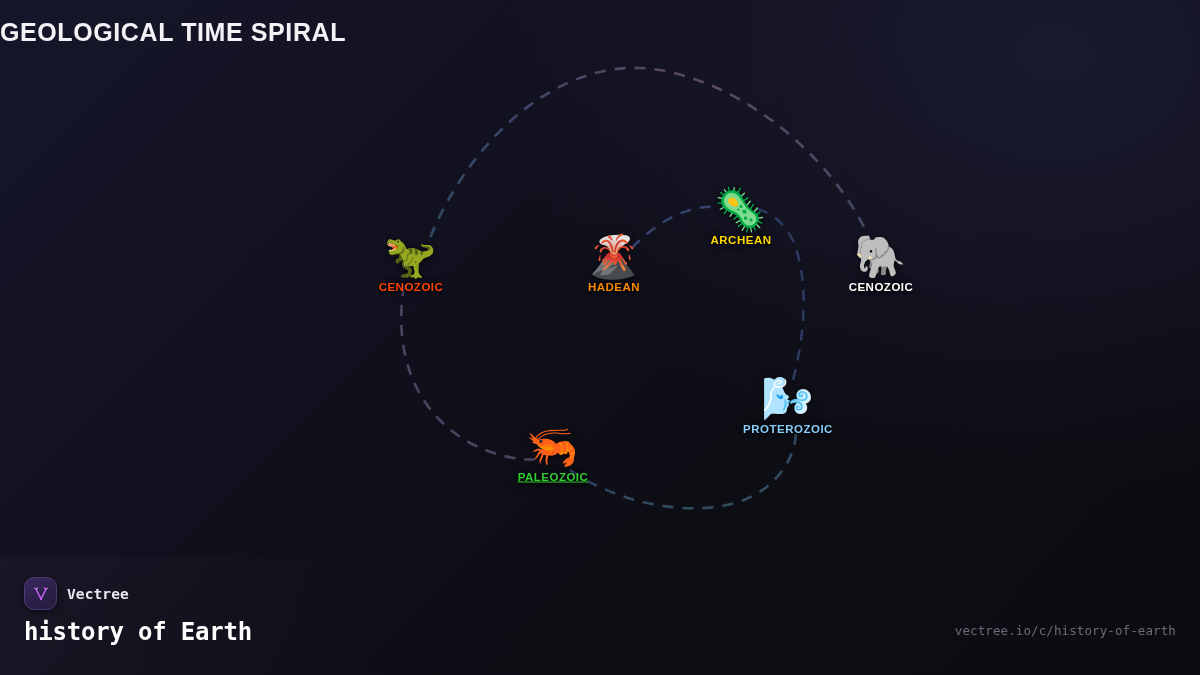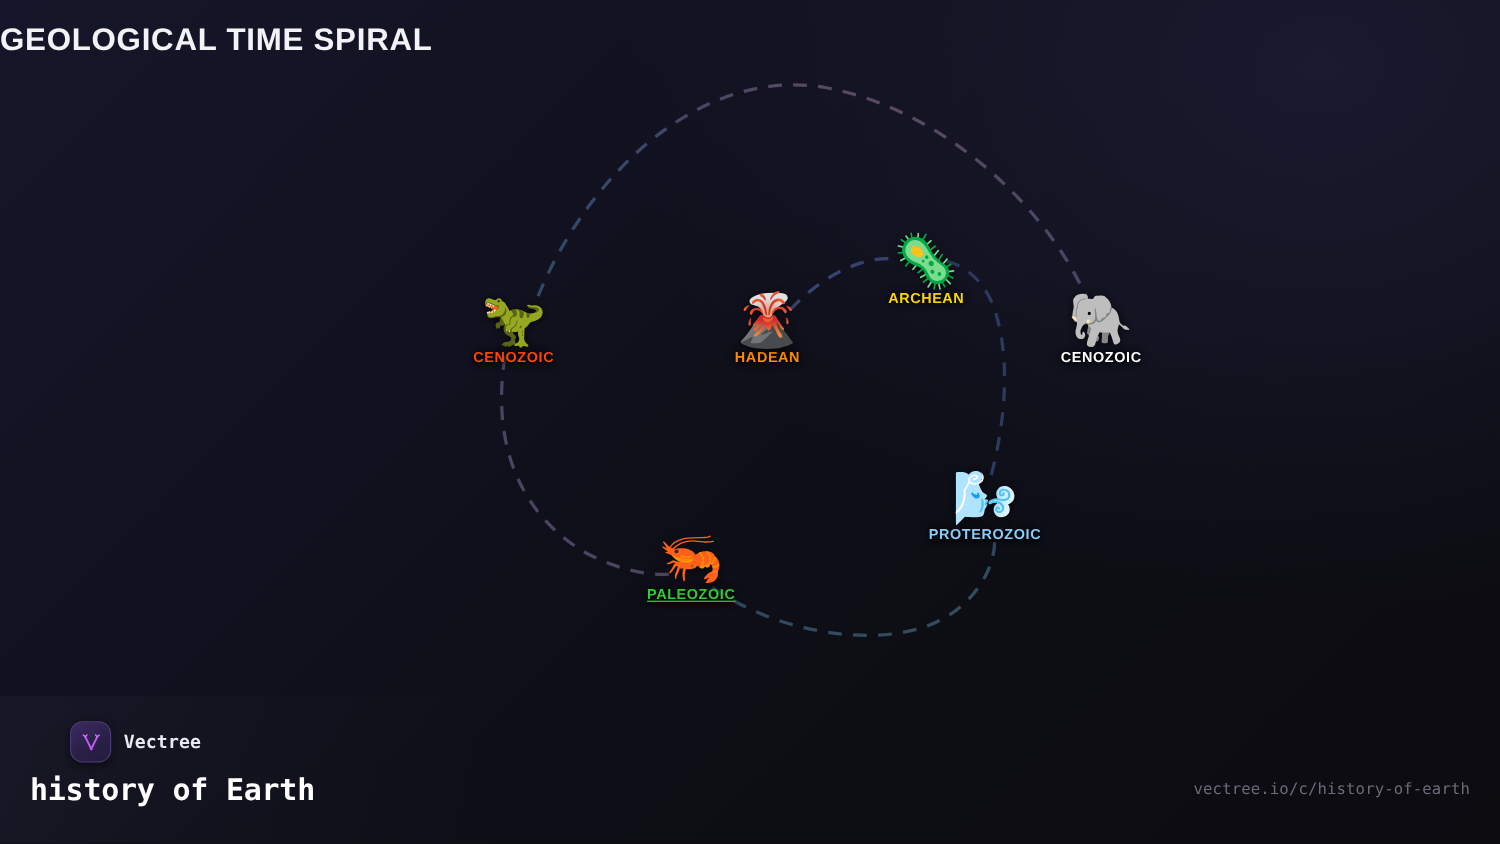--- a/index.html
+++ b/index.html
@@ -34,21 +34,21 @@
     display:block; margin-top:1px;
     font-size:11.5px; font-weight:bold; letter-spacing:.5px;
     text-shadow:0 1px 3px rgba(0,0,0,.9), 0 0 7px rgba(0,0,0,.75);
     white-space:nowrap;
   }
   #footer-panel {
     position:absolute; left:0; bottom:0; width:400px; height:118px;
     background:linear-gradient(100deg, rgba(255,255,255,.022), rgba(255,255,255,0));
     pointer-events:none;
   }
-  #brand-row { position:absolute; left:24px; top:577px; display:flex; align-items:center; gap:10px;margin-left:32px; }
+  #brand-row { position:absolute; left:24px; top:577px; display:flex; align-items:center; gap:10px; }
   #brand-logo {
     width:33px; height:33px; border-radius:10px;
     background:linear-gradient(150deg,#3c2a63 0%,#2a2047 55%,#241c3e 100%);
     border:1px solid #4a3a74;
     display:flex; align-items:center; justify-content:center;
     box-shadow:0 2px 6px rgba(0,0,0,.5);
   }
   #brand-name {
     font-family:"DejaVu Sans Mono", monospace;
     font-size:14.5px; font-weight:bold; color:#e9e9f2; letter-spacing:.1px;

